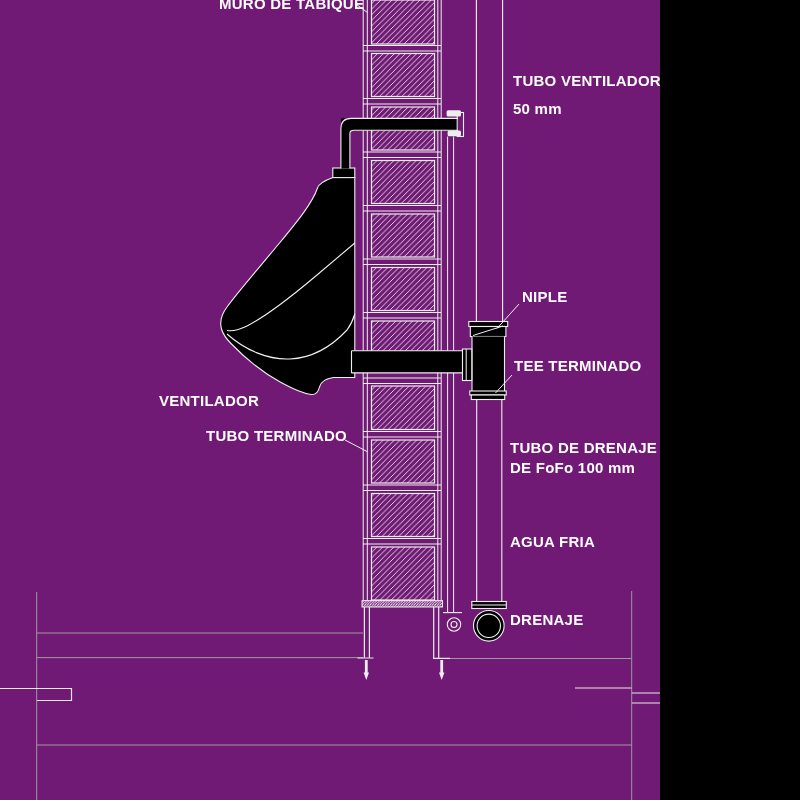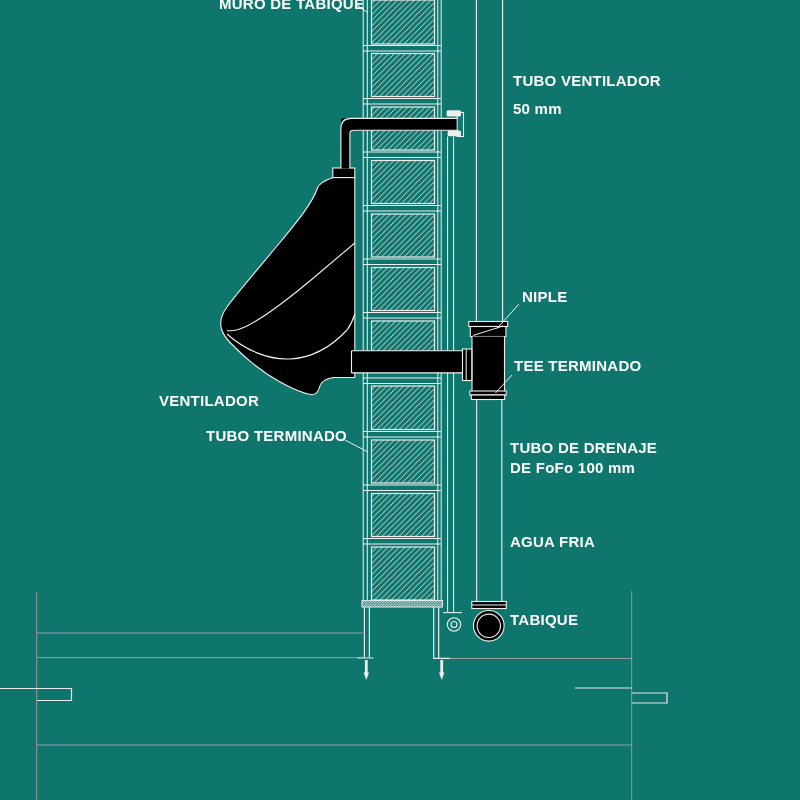--- a/index.html
+++ b/index.html
@@ -1,16 +1,16 @@
 <!DOCTYPE html>
 <html><head>
 <meta charset="utf-8">
 <style>
   html,body{margin:0;padding:0;background:#000;}
-  #stage{position:relative;width:800px;height:800px;background:#0f766e;overflow:hidden;
+  #stage{position:relative;width:660px;height:800px;background:#701a75;overflow:hidden;
          font-family:"Liberation Sans", sans-serif;}
   #stage svg{position:absolute;left:0;top:0;}
   .lbl{position:absolute;color:#fdfdfd;font-weight:700;font-size:15px;
        letter-spacing:.25px;white-space:nowrap;line-height:17px;}
   
   .w{stroke:#f0f0f0;stroke-width:1.1;fill:none;}
   .wt{stroke:#f0f0f0;stroke-width:1;fill:none;}
   .wf{fill:#000;stroke:#f0f0f0;stroke-width:1.1;}
   .blk{fill:url(#hatch);stroke:#ededed;stroke-width:1.2;}
   .gray{stroke:#9c9c9c;stroke-width:1;fill:none;}
@@ -168,15 +168,15 @@
   <div class="lbl" style="left:219px;top:-5px">MURO DE TABIQUE</div>
   <div class="lbl" style="left:513px;top:72px">TUBO VENTILADOR</div>
   <div class="lbl" style="left:513px;top:100px">50 mm</div>
   <div class="lbl" style="left:522px;top:288px">NIPLE</div>
   <div class="lbl" style="left:514px;top:357px">TEE TERMINADO</div>
   <div class="lbl" style="left:159px;top:392px">VENTILADOR</div>
   <div class="lbl" style="left:206px;top:427px">TUBO TERMINADO</div>
   <div class="lbl" style="left:510px;top:439px">TUBO DE DRENAJE</div>
   <div class="lbl" style="left:510px;top:459px">DE FoFo 100 mm</div>
   <div class="lbl" style="left:510px;top:533px">AGUA FRIA</div>
-  <div class="lbl" style="left:510px;top:611px">TABIQUE</div>
+  <div class="lbl" style="left:510px;top:611px">DRENAJE</div>
 
 </div>
 
 </body></html>

